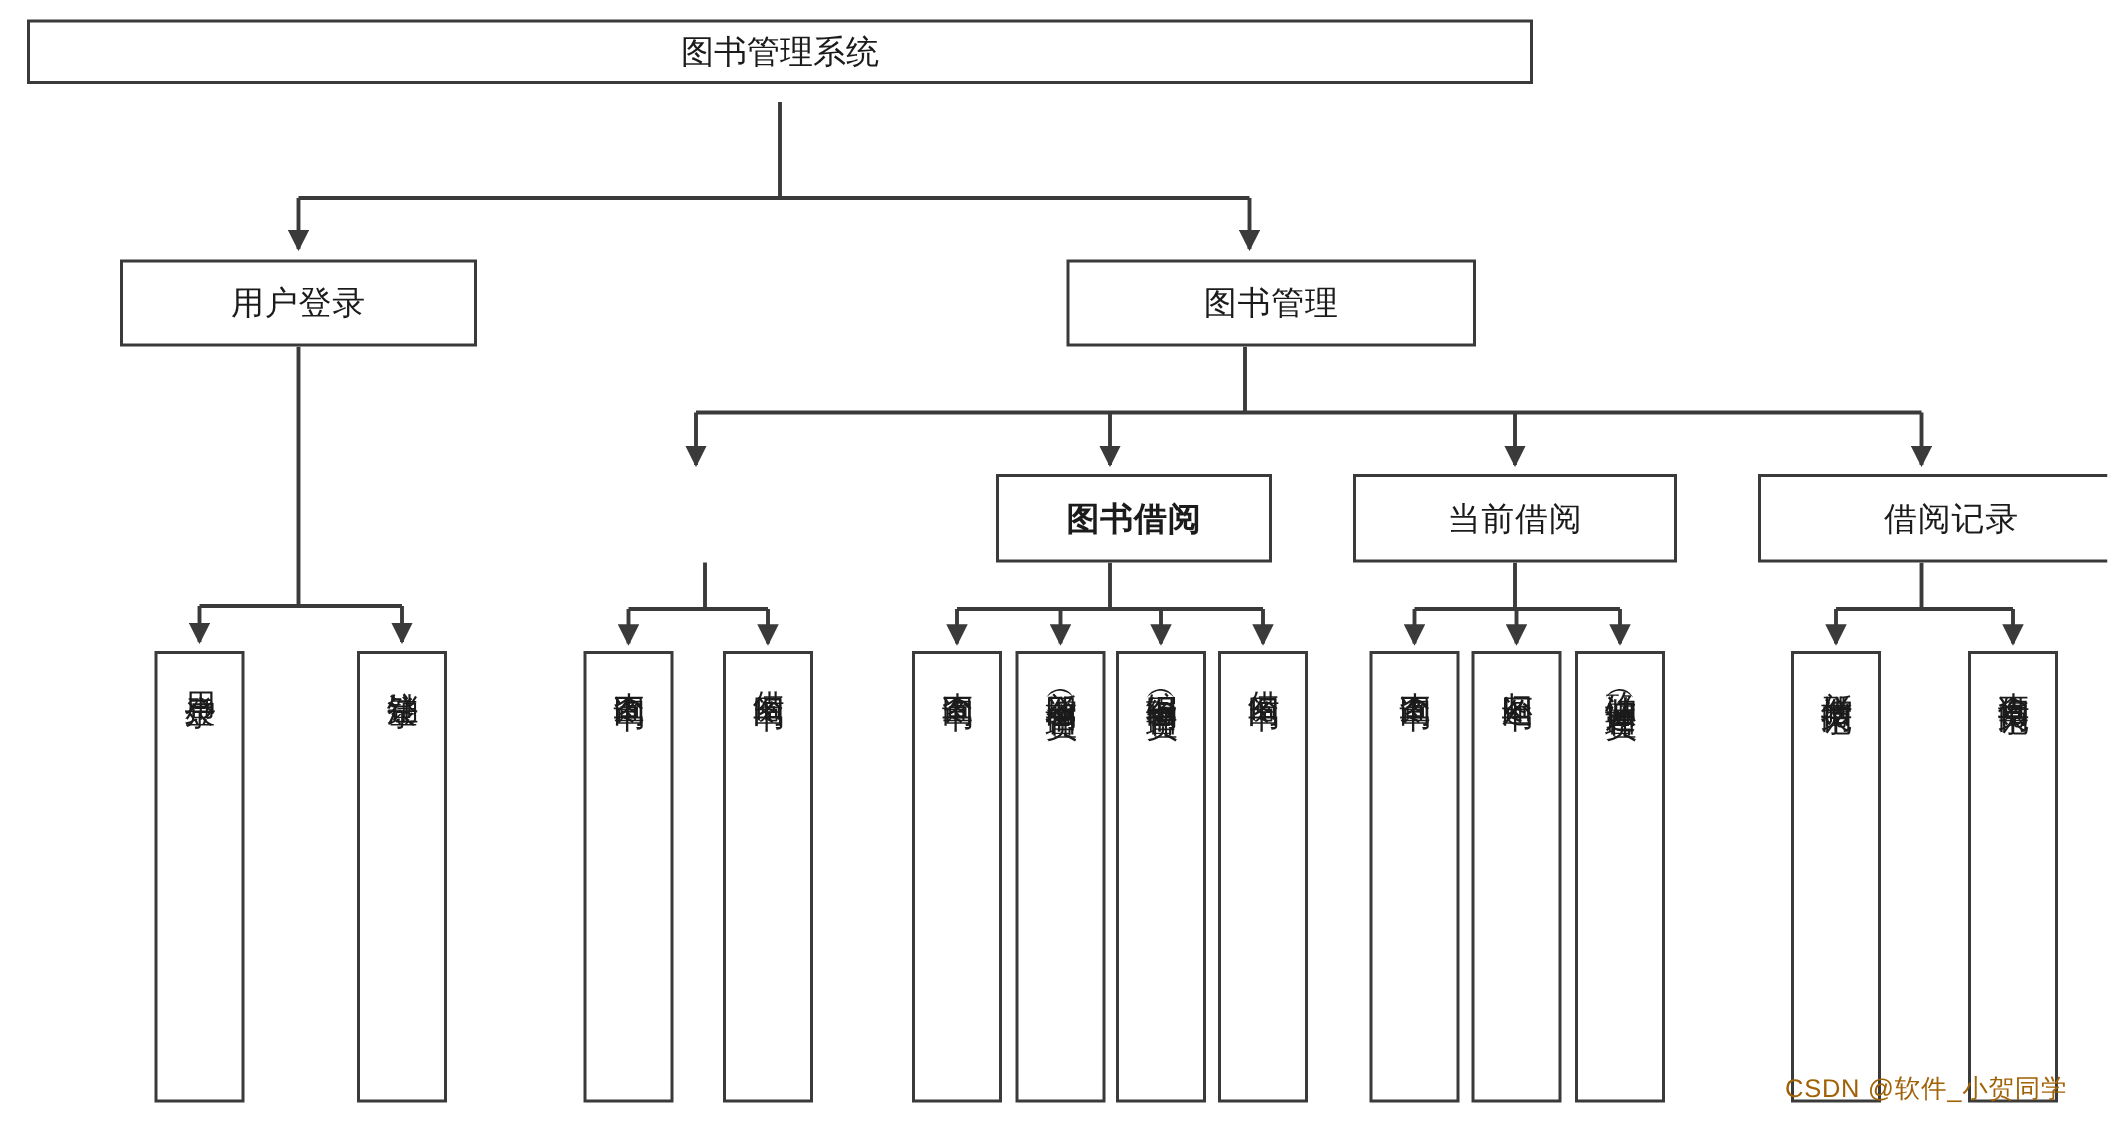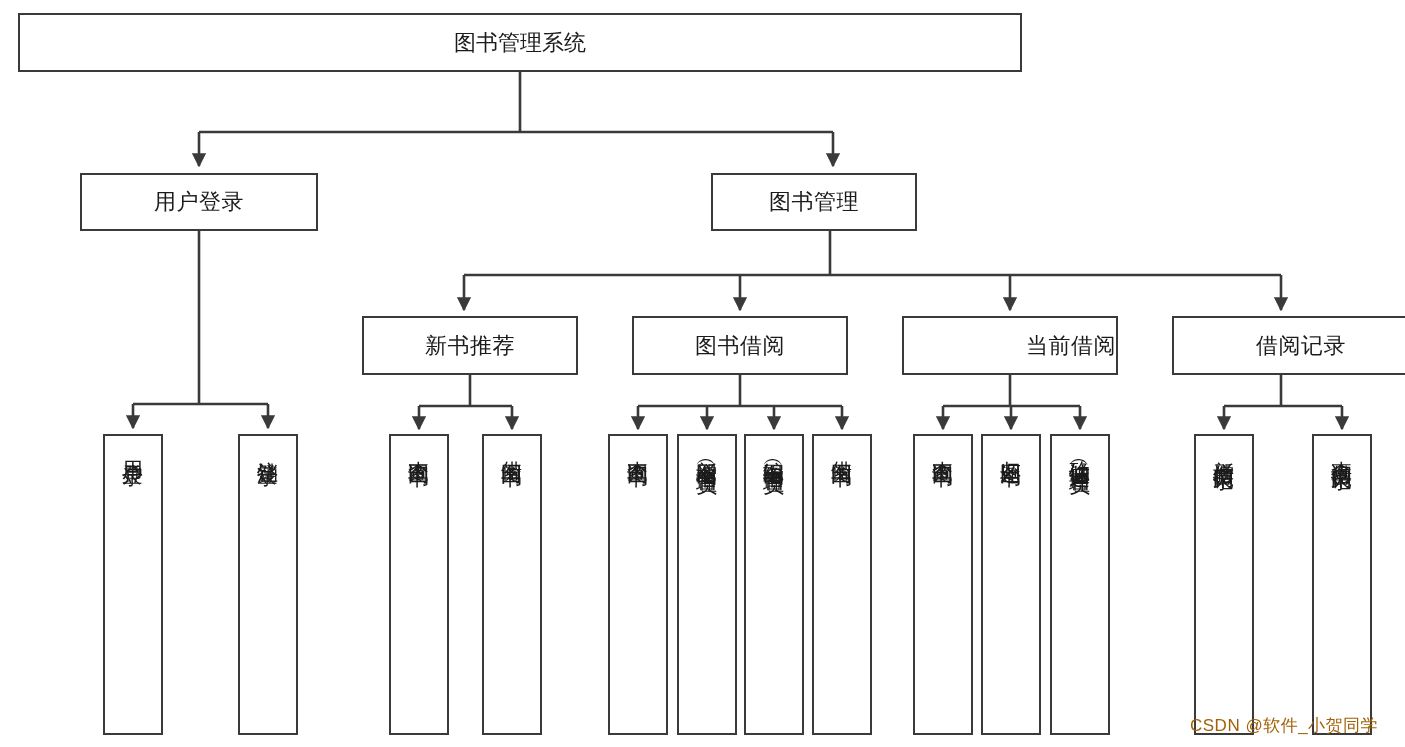--- a/index.html
+++ b/index.html
@@ -124,41 +124,38 @@
       <path d="M 1011 406 L 1011 429" marker-end="url(#arrow)"></path>
       <path d="M 1080 406 L 1080 429" marker-end="url(#arrow)"></path>
 
       <path d="M 1281 375 L 1281 406"></path>
       <path d="M 1224 406 L 1342 406"></path>
       <path d="M 1224 406 L 1224 429" marker-end="url(#arrow)"></path>
       <path d="M 1342 406 L 1342 429" marker-end="url(#arrow)"></path>
     </g>
   </svg>
 
-  <div class="node root-node" style="left:18px; top:13px; width:1004px; height:59px;">
+  <div class="node root-node" style="left:18px; top:13px; width:1004px; height:43px;">
     <span class="node-label">图书管理系统</span>
   </div>
 
   <div class="node h-node" style="left:80px; top:173px; width:238px; height:58px;">
     <span class="node-label">用户登录</span>
   </div>
 
-  <div class="node h-node" style="left:711px; top:173px; width:206px; height:58px;">
+  <div class="node h-node" style="left:711px; top:173px; width:273px; height:58px;">
     <span class="node-label">图书管理</span>
   </div>
 
-  <div class="node h-node" style="left:362px; top:316px; width:216px; height:59px;">
-    <span class="node-label">新书推荐</span>
-  </div>
-
-  <div class="node h-node" style="left:632px; top:316px; width:216px; height:59px;">
+
+  <div class="node h-node" style="left:664px; top:316px; width:184px; height:59px;font-weight:bold;">
     <span class="node-label">图书借阅</span>
   </div>
 
-  <div class="node h-node" style="left:902px; top:316px; width:216px; height:59px;justify-content:flex-end;">
+  <div class="node h-node" style="left:902px; top:316px; width:216px; height:59px;">
     <span class="node-label">当前借阅</span>
   </div>
 
   <div class="node h-node" style="left:1172px; top:316px; width:258px; height:59px;">
     <span class="node-label">借阅记录</span>
   </div>
 
   <div class="node v-node" style="left:103px; top:434px; width:60px; height:301px;">
     <span class="node-label">用户登录</span>
   </div>

